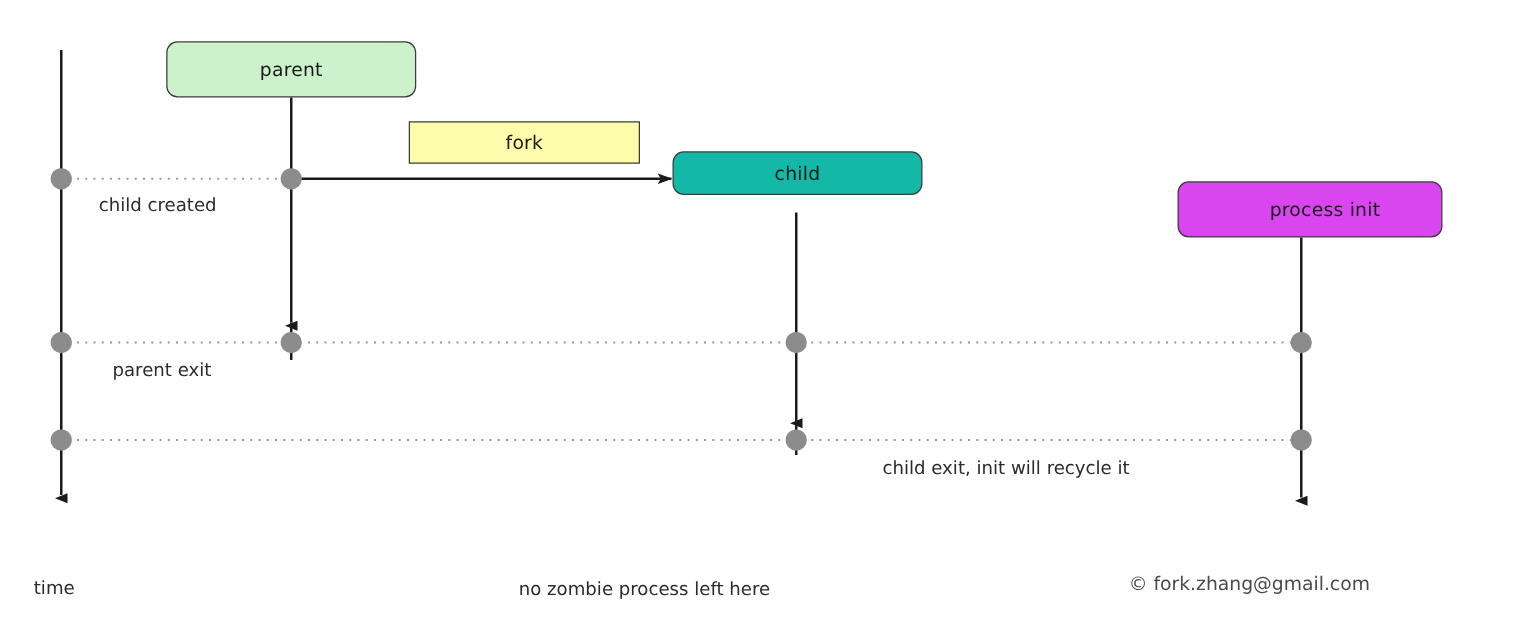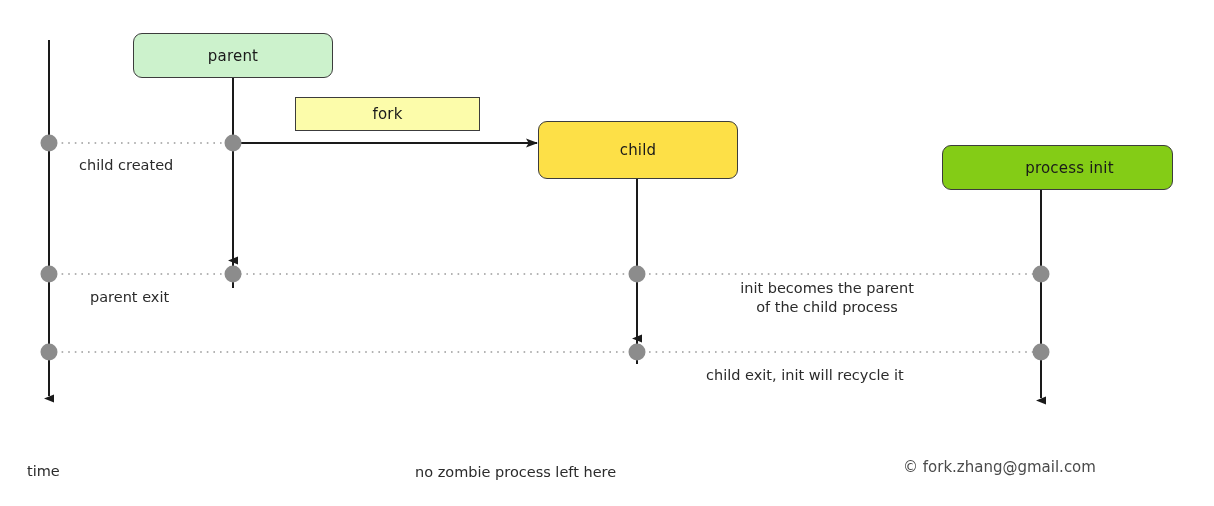--- a/index.html
+++ b/index.html
@@ -35,20 +35,21 @@
     color: #1a1a1a;
     letter-spacing: 0.2px;
   }
   .node-round {
     border: 1.6px solid #3c3c3c;
     border-radius: 9px;
   }
   .node-sharp {
     border: 1.6px solid #3c3c3c;
     border-radius: 0;
+    margin-left: 32px;
   }
   .label-text {
     position: absolute;
     font-size: 14.5px;
     color: #2b2b2b;
     white-space: pre;
     line-height: 19px;
     margin-top: 48px;
   }
   .label-center {
@@ -104,34 +105,32 @@
   </svg>
 
   <div class="node-box node-round" style="left:133px; top:33px; width:200px; height:45px; background:#ccf2cc;">
     <span>parent</span>
   </div>
 
   <div class="node-box node-sharp" style="left:295px; top:97px; width:185px; height:34px; background:#fcfcaa;">
     <span>fork</span>
   </div>
 
-  <div class="node-box node-round" style="left:538px; top:121px; width:200px; height:58px; background:#fde047;">
+  <div class="node-box node-round" style="left:538px; top:121px; width:200px; height:35px; background:#14b8a6;">
     <span>child</span>
   </div>
 
-  <div class="node-box node-round" style="left:942px; top:145px; width:231px; height:45px; background:#84cc16;padding-left:24px;">
+  <div class="node-box node-round" style="left:942px; top:145px; width:212px; height:45px; background:#d946ef;padding-left:24px;">
     <span>process init</span>
   </div>
 
   <div class="label-text" style="left:79px; top:108px;">child created</div>
 
   <div class="label-text" style="left:90px; top:240px;">parent exit</div>
 
-  <div class="label-text label-center" style="left:723px; top:231px; width:208px;">init becomes the parent
-of the child process</div>
 
   <div class="label-text" style="left:706px; top:318px;">child exit, init will recycle it</div>
 
   <div class="label-text" style="left:415px; top:415px;">no zombie process left here</div>
 
   <div class="label-text" style="left:27px; top:414px;">time</div>
 
   <div class="copyright" style="left:903px; top:458px;">© fork.zhang@gmail.com</div>
 
 </div>

